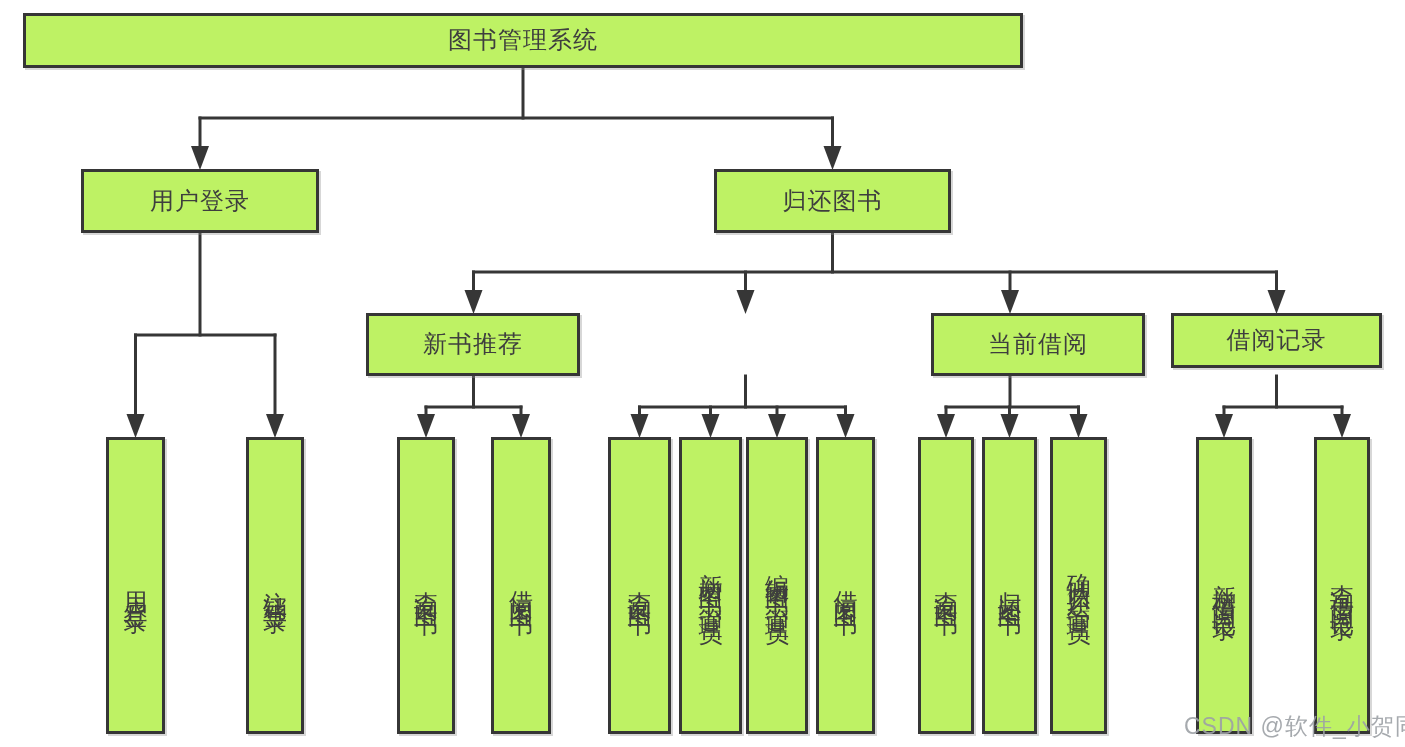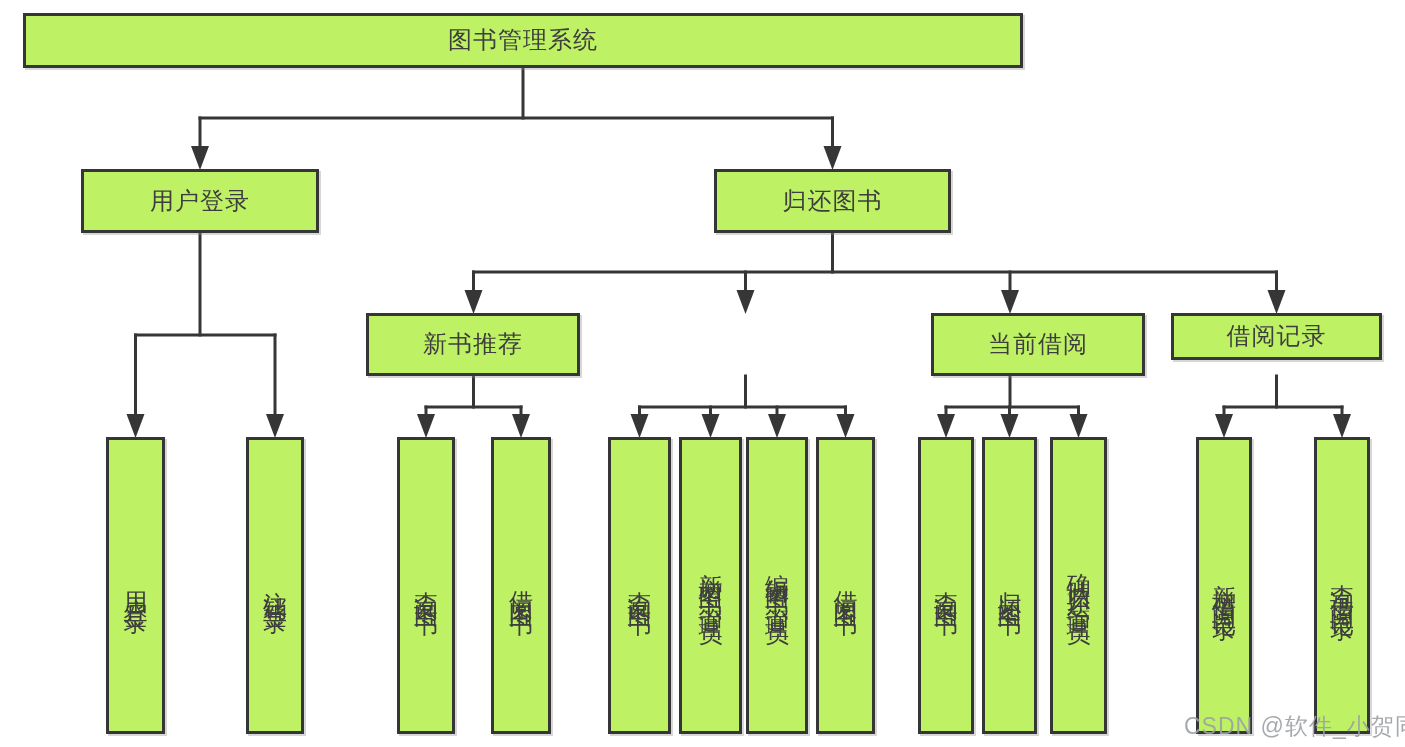--- a/index.html
+++ b/index.html
@@ -101,21 +101,21 @@
       </div>
       <div class="node" style="left: 714px; top: 169px; width: 237px; height: 64px;">
         <span class="lbl">归还图书</span>
       </div>
       <div class="node" style="left: 366px; top: 313px; width: 214px; height: 63px; align-items: center;">
         <span class="lbl">新书推荐</span>
       </div>
       <div class="node" style="left: 903px; top: 313px; width: 214px; height: 63px; margin-left: 28px;">
         <span class="lbl">当前借阅</span>
       </div>
-      <div class="node" style="left: 1171px; top: 313px; width: 211px; height: 47px;">
+      <div class="node" style="left: 1171px; top: 313px; width: 211px; height: 55px;">
         <span class="lbl">借阅记录</span>
       </div>
       <div class="node vertical" style="left: 106px; top: 437px; width: 59px; height: 297px;">
         <span class="lbl">用户登录</span>
       </div>
       <div class="node vertical" style="left: 246px; top: 437px; width: 58px; height: 297px;">
         <span class="lbl">注销登录</span>
       </div>
       <div class="node vertical" style="left: 397px; top: 437px; width: 58px; height: 297px;">
         <span class="lbl">查询图书</span>

